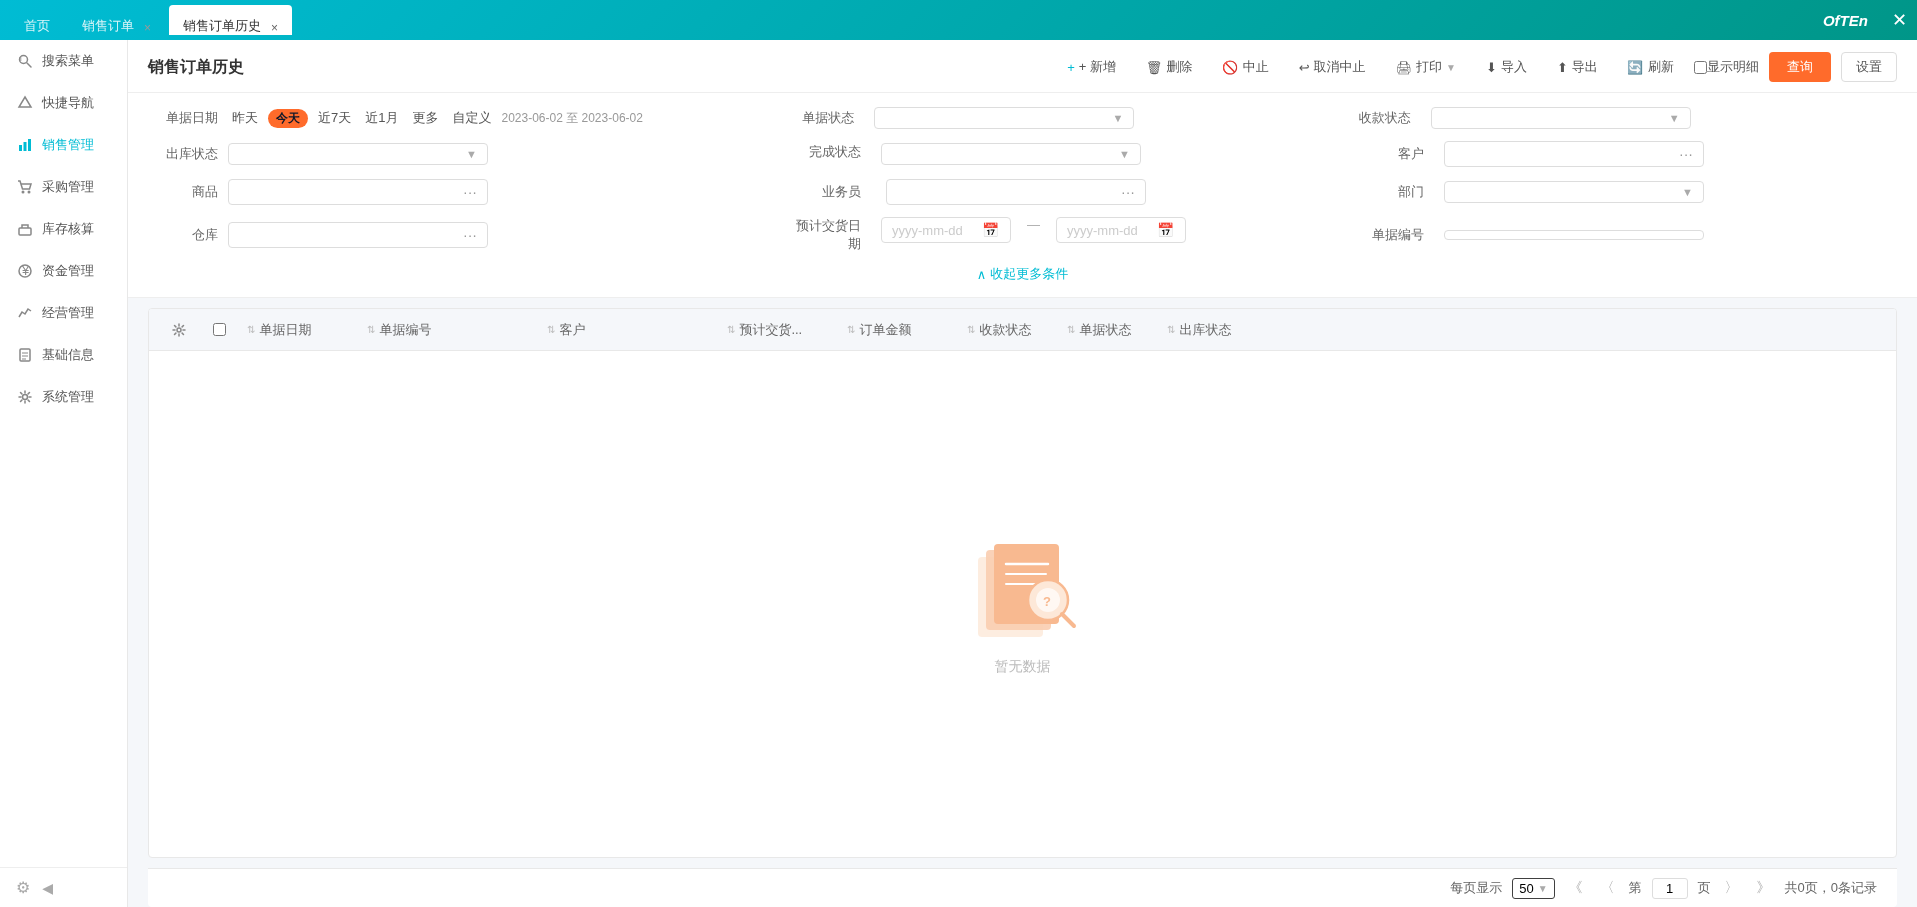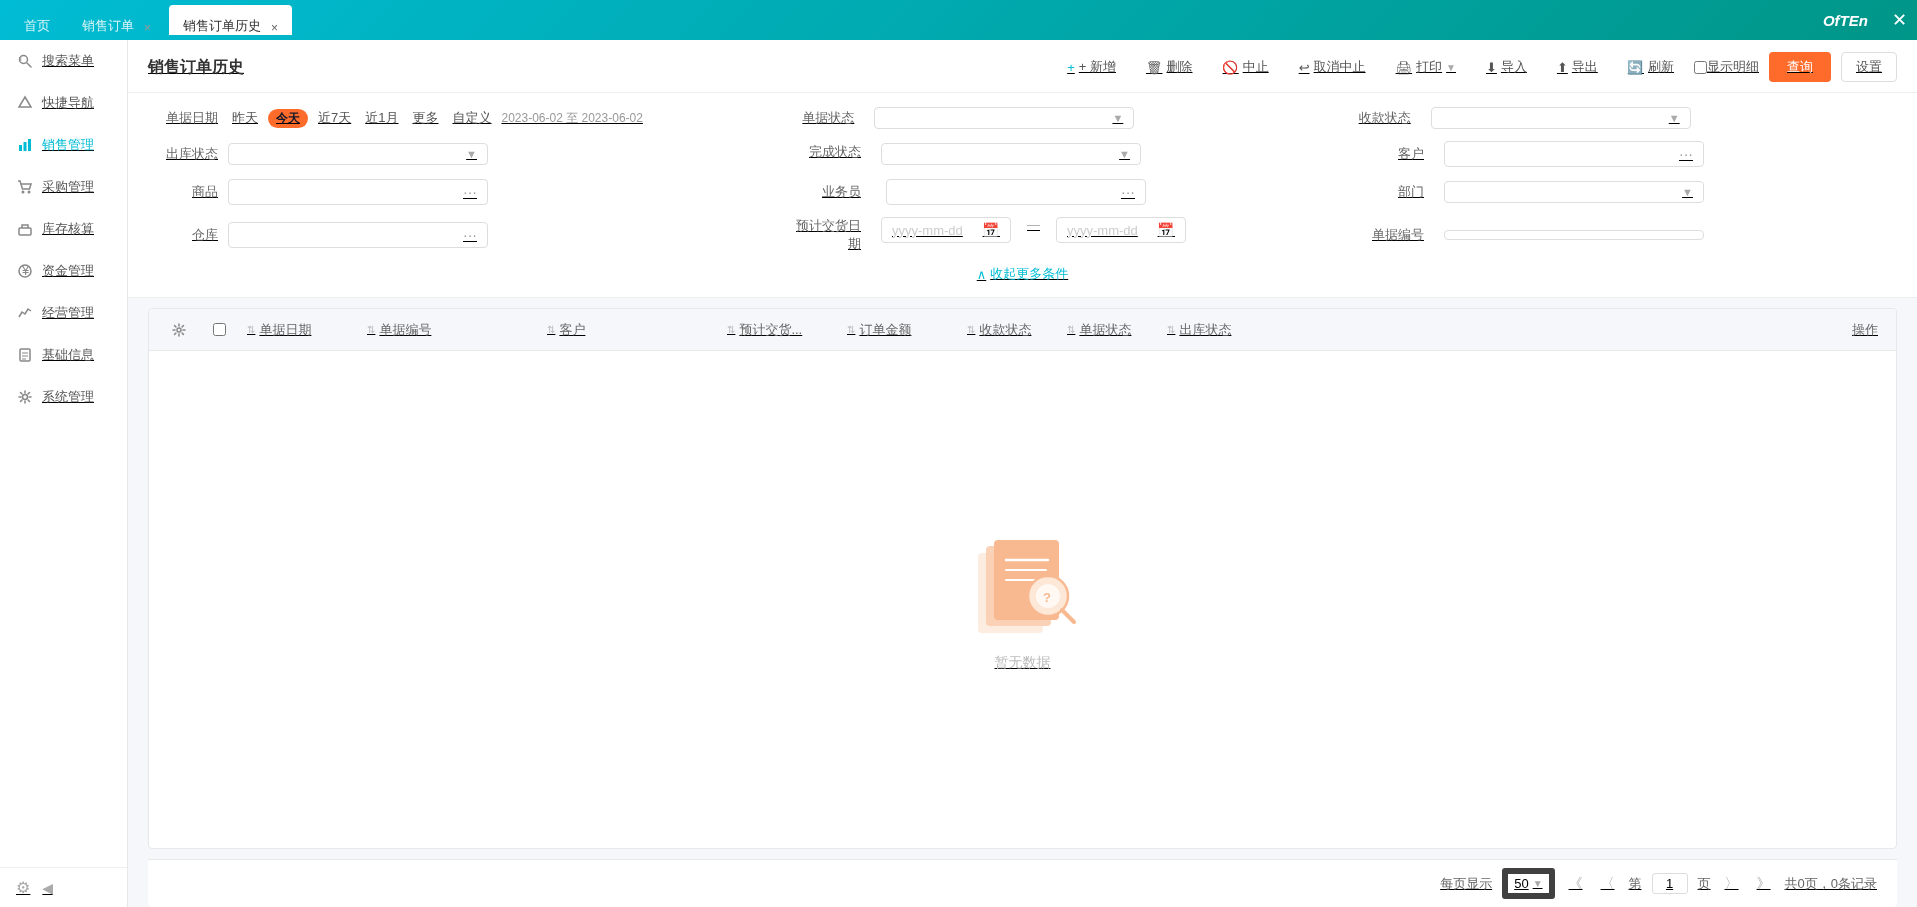--- a/index.html
+++ b/index.html
@@ -46,21 +46,20 @@
       gap: 24px;
     }
     .top-bar-right span { color: #fff; font-size: 13px; }
     .top-bar-right .close-btn { color: #fff; cursor: pointer; font-size: 18px; }
 
     
     .main-layout {
       display: flex;
       flex: 1;
       overflow: hidden;
-      text-decoration: underline;
     }
 
     
     .sidebar {
       width: 128px;
       background: #fff;
       border-right: 1px solid #e8e8e8;
       display: flex;
       flex-direction: column;
       flex-shrink: 0;
@@ -320,21 +319,21 @@
       display: flex;
       align-items: center;
       justify-content: flex-end;
       gap: 10px;
       flex-shrink: 0;
       margin: 0 20px;
       border-radius: 0 0 4px 4px;
     }
     .pagination-label { color: #666; font-size: 13px; }
     .pagination-select {
-      border: 6px solid #404040;
+      border: 1px solid #404040;
       border-radius: 3px;
       padding: 2px 6px;
       font-size: 13px;
       display: flex;
       align-items: center;
       gap: 4px;
       background: #fff;
     }
     .pagination-btn {
       border: none;
@@ -672,23 +671,20 @@
           <span>收款状态</span>
         </div>
         <div class="th col-status">
           <span style="color:#bbb;font-size:10px;">⇅</span>
           <span>单据状态</span>
         </div>
         <div class="th col-out">
           <span style="color:#bbb;font-size:10px;">⇅</span>
           <span>出库状态</span>
         </div>
-        <div class="th col-op">
-          <span>操作</span>
-        </div>
       </div>
 
       <div class="table-body">
         <div class="empty-illustration">
           <svg width="130" height="110" viewBox="0 0 130 110" xmlns="http://www.w3.org/2000/svg">
 
             <rect x="20" y="25" width="65" height="80" rx="4" fill="#fde8d8" opacity="0.8"></rect>
             <rect x="28" y="18" width="65" height="80" rx="4" fill="#f9cdb0" opacity="0.9"></rect>
             <rect x="36" y="12" width="65" height="80" rx="4" fill="#f8b990"></rect>
 

